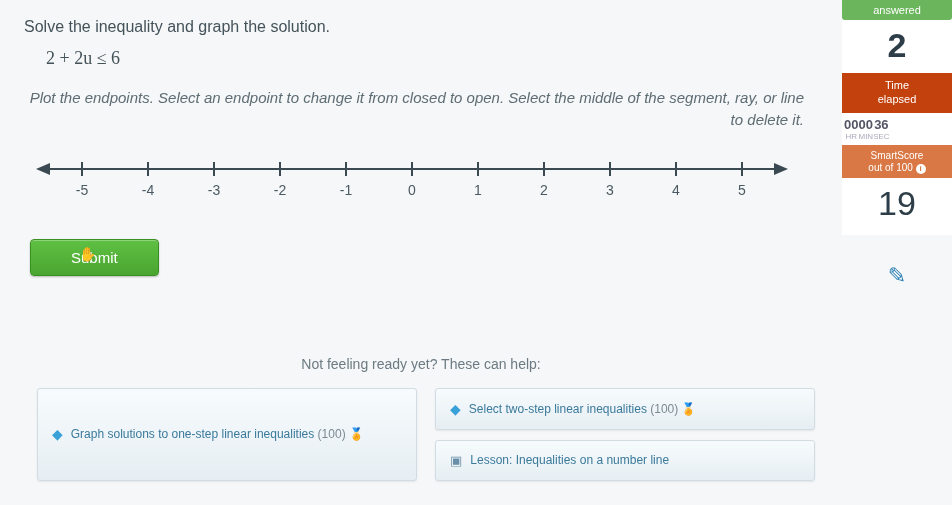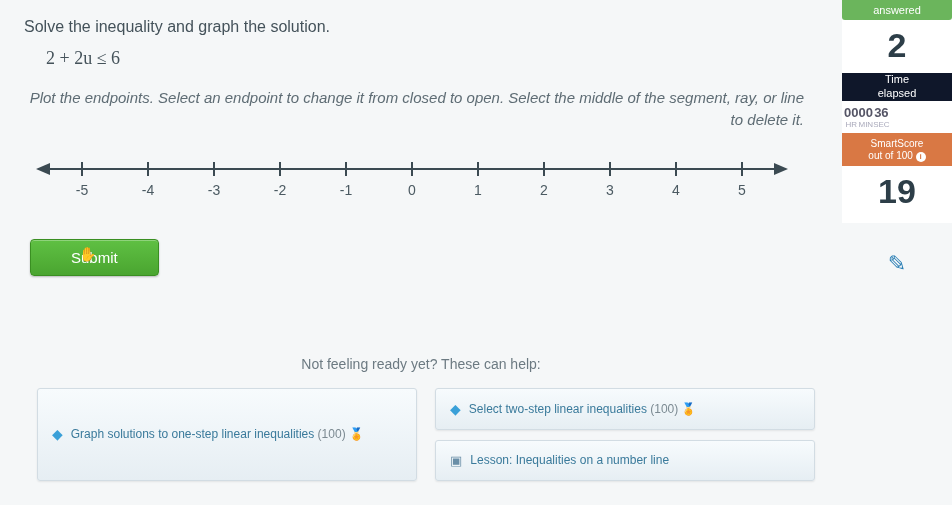--- a/index.html
+++ b/index.html
@@ -43,28 +43,28 @@
     }
     .cursor-hand {
       position: absolute;
       left: 48px; top: 6px;
       font-size: 14px;
       color: #fff;
     }
     
     .answered-tab { background:#6bb55c; color:#fff; font-size:11px; padding:4px 0; border-radius: 0 0 3px 3px; text-align: center;}
     .answered-count { font-size:34px; font-weight:bold; color:#2d3e48; padding:6px 0 8px; background:#fff; }
-    .time-box { background:#0f172a; color:#fff; font-size:11px; padding:0 0; line-height:1.25; }
+    .time-box { background:#c2410c; color:#fff; font-size:11px; padding:6px 0; line-height:1.25; }
     .timer-row { display:flex; justify-content:flex-start; background:#fff; padding:4px 2px; font-size:10px; color:#9aa; }
     .timer-row .cell { text-align:center; }
     .timer-row .tv { font-size:13px; color:#556; font-weight:bold; }
     .timer-row .tl { font-size:8px; color:#aab; }
     .smartscore-box { background:#d97844; color:#fff; font-size:10px; padding:5px 0 3px; line-height:1.25;}
     .smartscore-box .info { display:inline-block; width:10px; height:10px; border-radius:50%; background:#fff; color:#d97844; font-size:8px; line-height:10px; font-weight:bold; }
-    .smartscore-val { font-size:34px; font-weight:bold; color:#2d3e48; padding:6px 0 12px; background:#fff; }
+    .smartscore-val { font-size:34px; font-weight:normal; color:#2d3e48; padding:6px 0 12px; background:#fff; }
     .pencil-icon { margin-top:28px; font-size:22px; color:#2b7fb5; transform: rotate(0deg); }
     
     .work-it-out {
       text-align:center;
       margin-top: 80px;
       color:#506069;
     }
     .work-it-out h3 { font-family:'Times New Roman', serif; font-size:17px; margin-bottom:4px; font-weight:normal;}
     .work-it-out p { font-size:14px; color:#6c7a82; margin-bottom:16px;}
     .cards { display:flex; gap:18px; justify-content:center; padding:0 0 0 10px; flex-wrap:wrap;}

